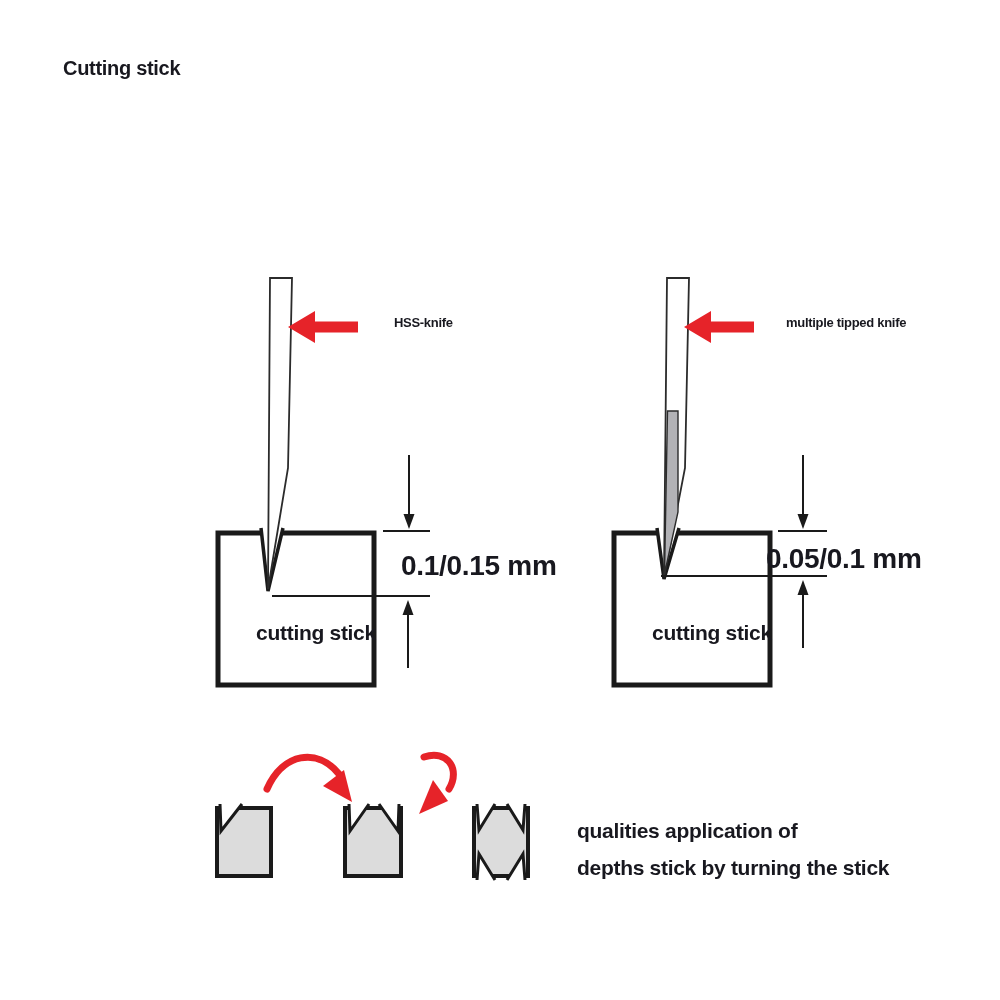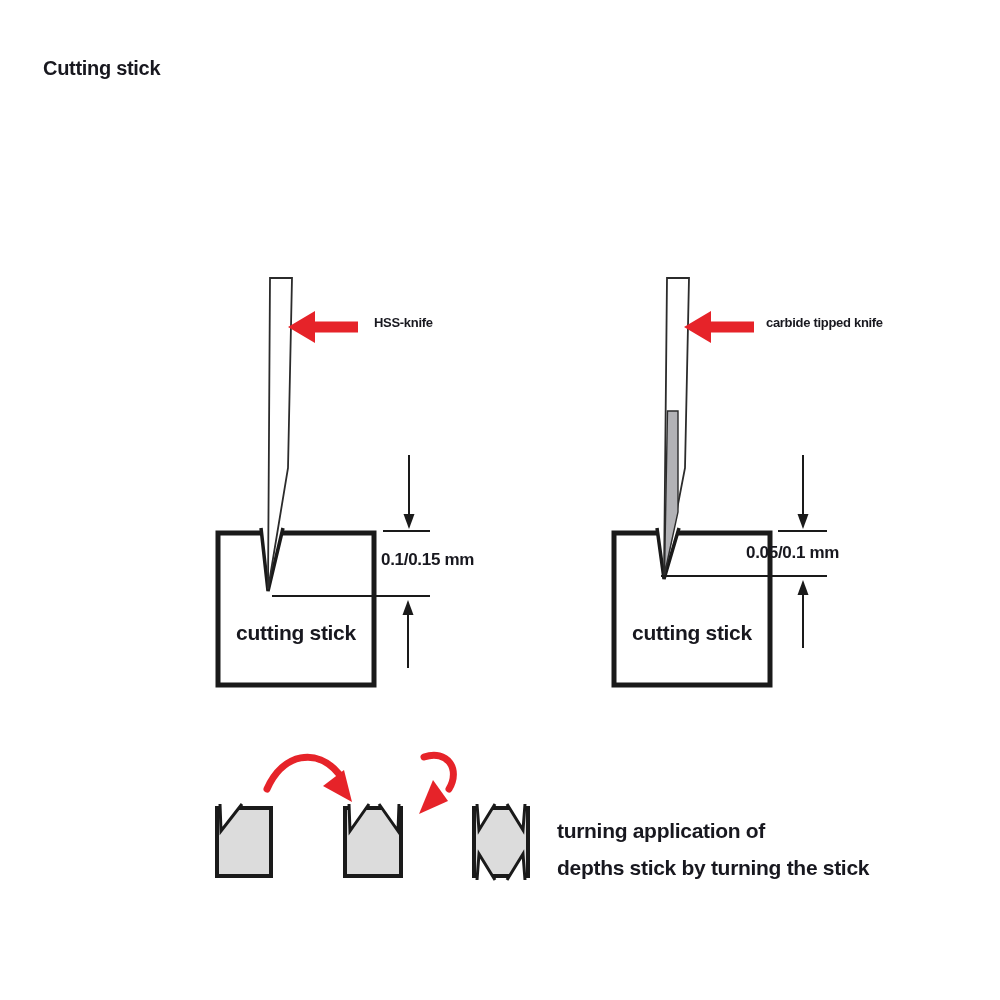--- a/index.html
+++ b/index.html
@@ -9,27 +9,28 @@
     background:#ffffff;
     overflow:hidden;
     font-family:"Liberation Sans", sans-serif;
   }
   .lbl{
     position:absolute;
     color:#18181f;
     font-weight:600;
     letter-spacing:-0.3px;
     white-space:nowrap;
+    margin-left:20px;
   }
   .title{
     left:43px;top:52px;
     font-size:20px;line-height:33px;
   }
   .knife-lbl{font-size:13px;}
-  .dim-lbl{font-size:17px;}
+  .dim-lbl{font-size:28px;}
   .stick-lbl{font-size:21px;text-align:center;width:160px;}
   .note{left:557px;top:812px;font-size:21px;line-height:37px;}
   svg{position:absolute;left:0;top:0;}
 </style>
 </head>
 <body>
 
 <div class="canvas">
 
   <svg width="1000" height="1000" viewBox="0 0 1000 1000">
@@ -117,28 +118,28 @@
       </g>
     </g>
   </svg>
 
   <div class="lbl title">
     <div>Cutting stick</div>
   </div>
 
   <div class="lbl knife-lbl" style="left:374px;top:315px">HSS-knife</div>
 
-  <div class="lbl knife-lbl" style="left:766px;top:315px">carbide tipped knife</div>
+  <div class="lbl knife-lbl" style="left:766px;top:315px">multiple tipped knife</div>
 
   <div class="lbl dim-lbl" style="left:381px;top:550px">0.1/0.15 mm</div>
 
   <div class="lbl dim-lbl" style="left:746px;top:543px">0.05/0.1 mm</div>
 
   <div class="lbl stick-lbl" style="left:216px;top:621px">cutting stick</div>
 
   <div class="lbl stick-lbl" style="left:612px;top:621px">cutting stick</div>
 
   <div class="lbl note">
-    <div>turning application of</div>
+    <div>qualities application of</div>
     <div>depths stick by turning the stick</div>
   </div>
 
 </div>
 
 </body></html>

